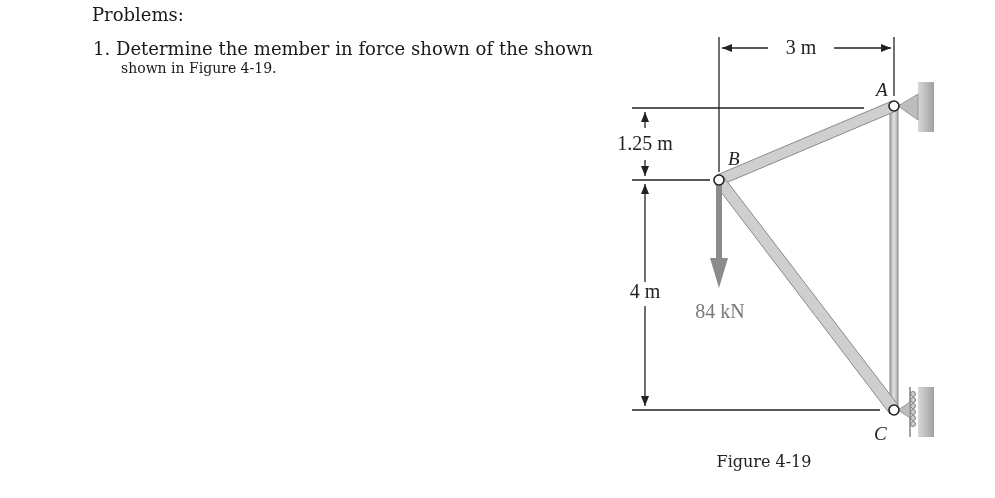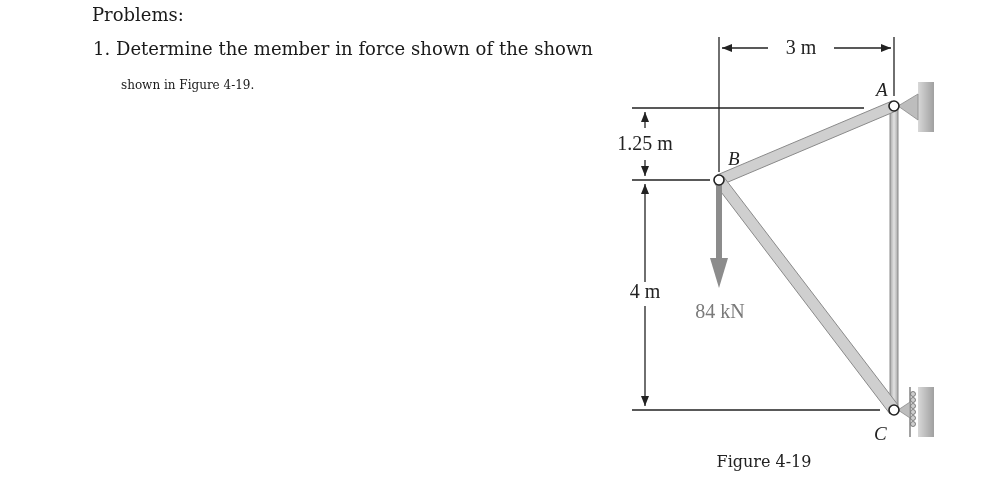--- a/index.html
+++ b/index.html
@@ -1,21 +1,21 @@
 <!DOCTYPE html>
 <html><head>
 <meta charset="utf-8">
 <style>
   html,body{margin:0;padding:0;background:#ffffff;}
   body{width:995px;height:498px;position:relative;overflow:hidden;font-family:"DejaVu Serif","Liberation Serif",serif;color:#1a1a1a;}
   .txt{position:absolute;white-space:nowrap;}
   #heading{left:92px;top:4px;font-size:18px;}
   #line1{left:93px;top:38px;font-size:18px;width:500px;display:flex;justify-content:space-between;}
   #line1 span{display:inline-block;}
-  #line2{left:121px;top:78px;font-size:12px;}
+  #line2{left:121px;top:60px;font-size:14px;}
   svg{position:absolute;left:0;top:0;}
   .lbl{font-family:"Liberation Serif","DejaVu Serif",serif;}
 </style>
 </head>
 <body>
 
 <div class="txt" id="heading">Problems:</div>
 
 <div class="txt" id="line1">
   <span>1.</span>

